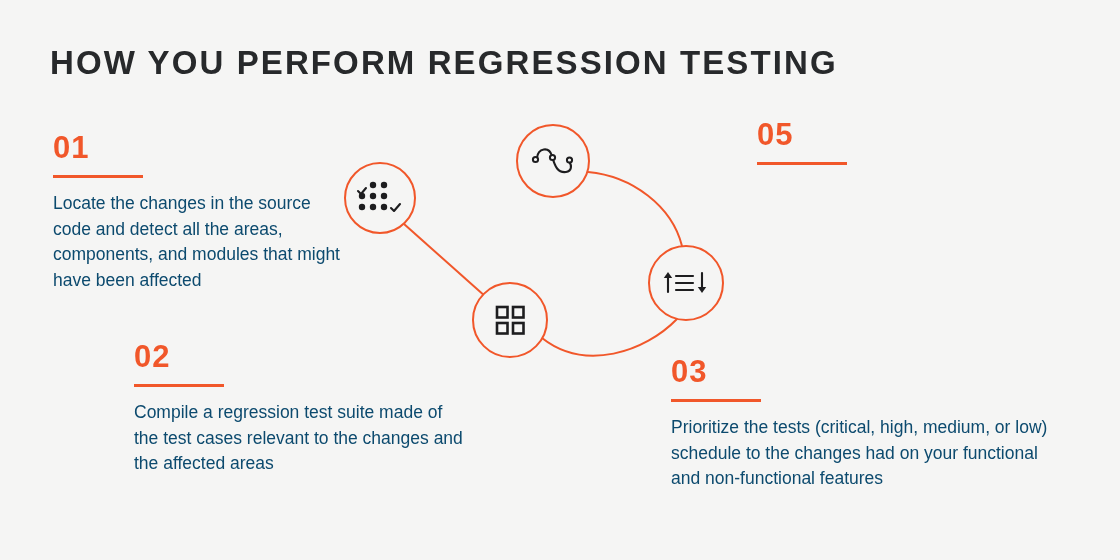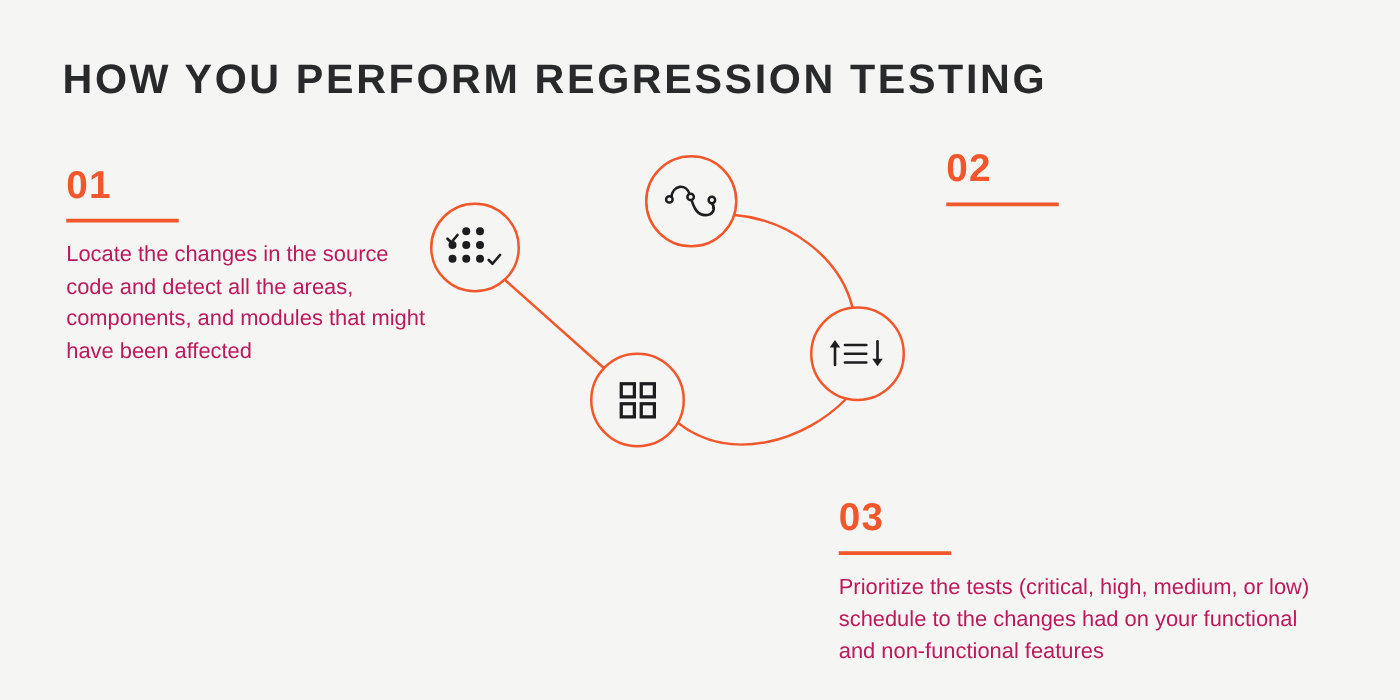--- a/index.html
+++ b/index.html
@@ -52,28 +52,28 @@
   .step-rule {
     width: 90px;
     height: 3px;
     background: #f1572a;
     margin-top: 12px;
     margin-bottom: 13px;
   }
   .step-text {
     font-size: 17.5px;
     line-height: 25.5px;
-    color: #be185d;
+    color: #0c4a6e;
     font-family: "Liberation Sans", sans-serif;
     margin: 0;
   }
 
   #step-01 { left: 53px; top: 110px; width: 290px; margin-top: 22px; }
   #step-02 { left: 134px; top: 341px; width: 335px; }
-  #step-03 { left: 671px; top: 356px; width: 380px; margin-top: 42px; }
+  #step-03 { left: 671px; top: 356px; width: 380px; }
   #step-04 { left: 757px; top: 119px; width: 310px; }
 
   
   #diagram {
     position: absolute;
     left: 0;
     top: 0;
     width: 1120px;
     height: 560px;
     pointer-events: none;
@@ -171,25 +171,30 @@
       </g>
     </g>
   </svg>
 
   <div class="step" id="step-01">
     <div class="step-number">01</div>
     <div class="step-rule"></div>
     <div class="step-text">Locate the changes in the source code and detect all the areas, components, and modules that might have been affected</div>
   </div>
 
+  <div class="step" id="step-02">
+    <div class="step-number">02</div>
+    <div class="step-rule"></div>
+    <div class="step-text">Compile a regression test suite made of the test cases relevant to the changes and the affected areas</div>
+  </div>
 
   <div class="step" id="step-03">
     <div class="step-number">03</div>
     <div class="step-rule"></div>
     <div class="step-text">Prioritize the tests (critical, high, medium, or low) schedule to the changes had on your functional and non-functional features</div>
   </div>
 
   <div class="step" id="step-04">
-    <div class="step-number">02</div>
+    <div class="step-number">05</div>
     <div class="step-rule"></div>
   </div>
 
 </div>
 
 </body></html>

